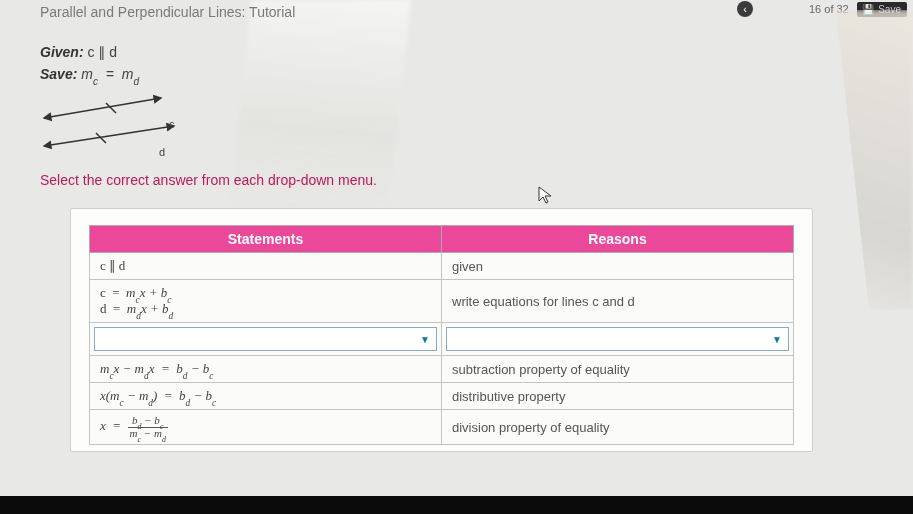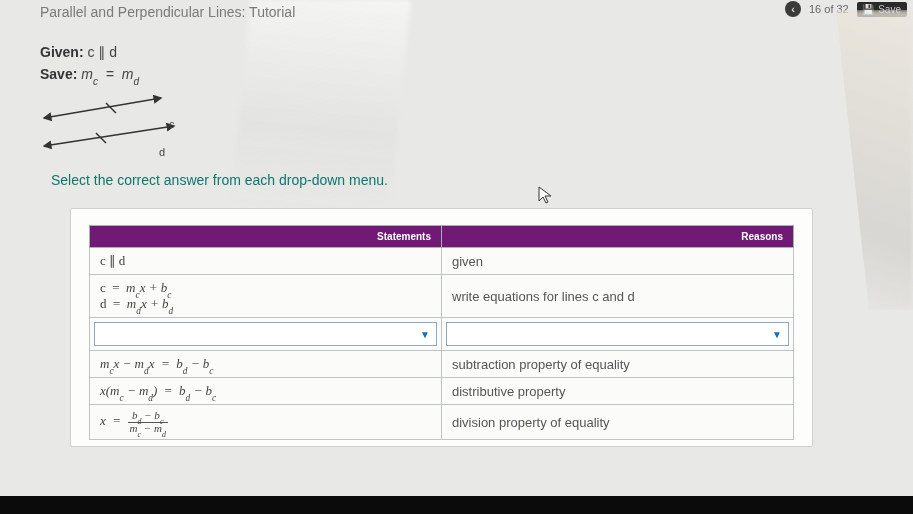--- a/index.html
+++ b/index.html
@@ -8,48 +8,48 @@
 
   .top-bar {
     position: absolute; top: 0; right: 0; height: 18px;
     display: flex; align-items: center; gap: 8px; padding-right: 6px;
     color: #555; font-size: 11px;
   }
   .circ-btn {
     width: 16px; height: 16px; border-radius: 50%; background: #3b3b3b;
     display: flex; align-items: center; justify-content: center; color: #fff;
   }
-  .page-count { color: #666; }
+  .page-count { color: #666; margin-left: 48px; }
   .save-chip {
     background: #2a2a2a; color: #ccc; padding: 2px 6px; font-size: 10px;
     border-radius: 2px; display: flex; align-items: center; gap: 3px;
   }
 
   .page {
     position: absolute; left: 0; top: 0; right: 60px; bottom: 18px;
     padding: 4px 30px 0 40px; color: #444;
   }
 
   .crumb { color: #7a7a78; font-size: 14px; margin-bottom: 24px; }
   .given { font-size: 14px; margin-bottom: 6px; }
-  .given b, .prove b { font-weight: 700; color: #333; }
+  .given b, .prove b { font-weight: 700; color: #333; font-style: italic; }
   .prove { font-size: 14px; margin-bottom: 4px; }
 
   .diagram { width: 160px; height: 80px; display: block; margin: 2px 0 6px -4px; }
 
-  .instruction { font-size: 14px; color: #0f766e; margin: 4px 11px 20px; }
+  .instruction { font-size: 14px; color: #be185d; margin: 4px 0 20px; }
 
   .proof-box {
     background: #fdfdfc; border: 1px solid #d0d0ce; border-radius: 2px;
     padding: 16px 18px 6px; margin: 0 10px 0 30px;
   }
   table { width: 100%; border-collapse: collapse; }
   th {
-    background: #701a75; color: #fff; text-align: right; font-weight: 600;
-    font-size: 10px; padding: 5px 10px; border: 1px solid #a8b0b4;
+    background: #ec4899; color: #fff; text-align: center; font-weight: 600;
+    font-size: 14px; padding: 5px 10px; border: 1px solid #a8b0b4;
   }
   td {
     border: 1px solid #bfc4c7; padding: 5px 10px; font-size: 13px; color: #555;
     vertical-align: middle; background: #fbfbfa;
   }
   td.stmt { font-family: "Times New Roman", serif; font-style: italic; color: #444; }
   td.stmt .rm { font-style: normal; }
   sub { font-size: 0.72em; line-height: 0; position: relative; top: 2px; }
 
   .dropdown {

